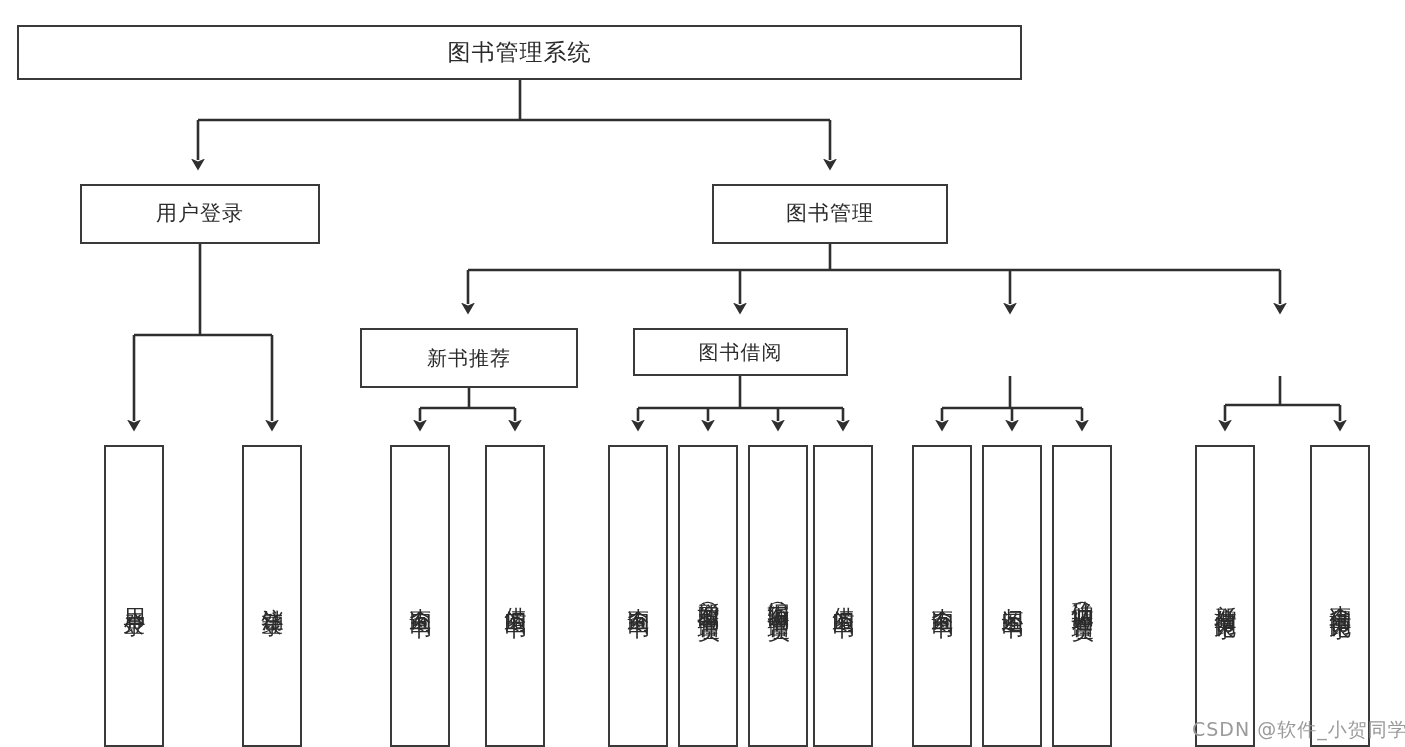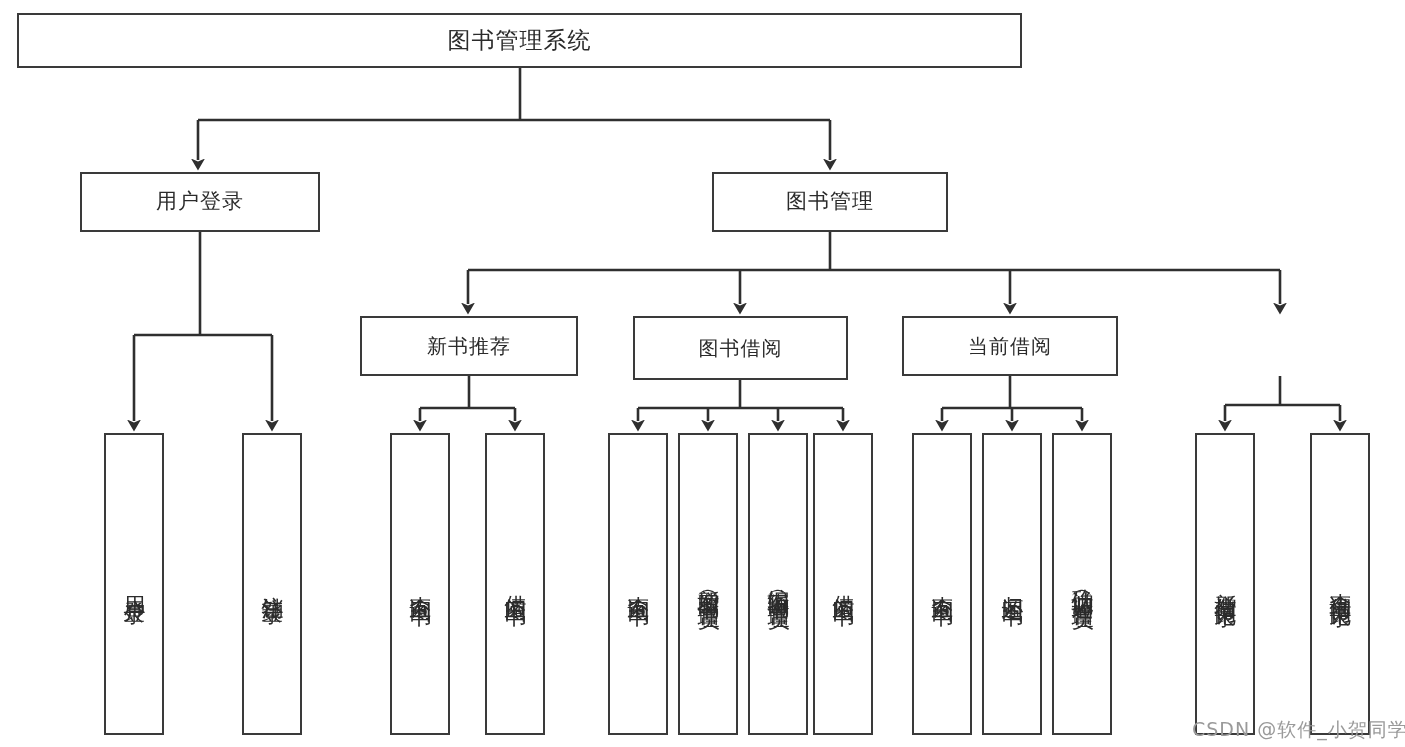--- a/index.html
+++ b/index.html
@@ -20,20 +20,21 @@
   .node{
     position:absolute;
     box-sizing:border-box;
     border:2.5px solid #3a3a3a;
     background:#ffffff;
     display:flex;
     align-items:center;
     justify-content:center;
     text-align:right;
     line-height:1.22;
+    margin-top:12px;
   }
   .node.root{font-size:23px;letter-spacing:1px;}
   .node.lvl2{font-size:21px;letter-spacing:1px;}
   .node.lvl3{font-size:20px;letter-spacing:1px;}
   .node.leaf{
     font-size:22px;
     writing-mode:vertical-rl;
     text-orientation:upright;
     letter-spacing:3px;
     padding:6px 0;
@@ -114,25 +115,22 @@
   <div class="node lvl2" style="left:80px;top:172px;width:240px;height:60px;">
     <span>用户登录</span>
   </div>
   <div class="node lvl2" style="left:712px;top:172px;width:236px;height:60px;">
     <span>图书管理</span>
   </div>
 
   <div class="node lvl3" style="left:360px;top:316px;width:218px;height:60px;">
     <span>新书推荐</span>
   </div>
-  <div class="node lvl3" style="left:633px;top:316px;width:215px;height:64px;">
+  <div class="node lvl3" style="left:633px;top:316px;width:215px;height:48px;">
     <span>图书借阅</span>
-  </div>
-  <div class="node lvl3" style="left:902px;top:316px;width:216px;height:60px;">
-    <span>当前借阅</span>
   </div>
 
   <div class="node leaf" style="left:104px;top:433px;width:60px;height:302px;">
     <span>用户登录</span>
   </div>
   <div class="node leaf" style="left:242px;top:433px;width:60px;height:302px;">
     <span>注销登录</span>
   </div>
   <div class="node leaf" style="left:390px;top:433px;width:60px;height:302px;">
     <span>查询图书</span>

